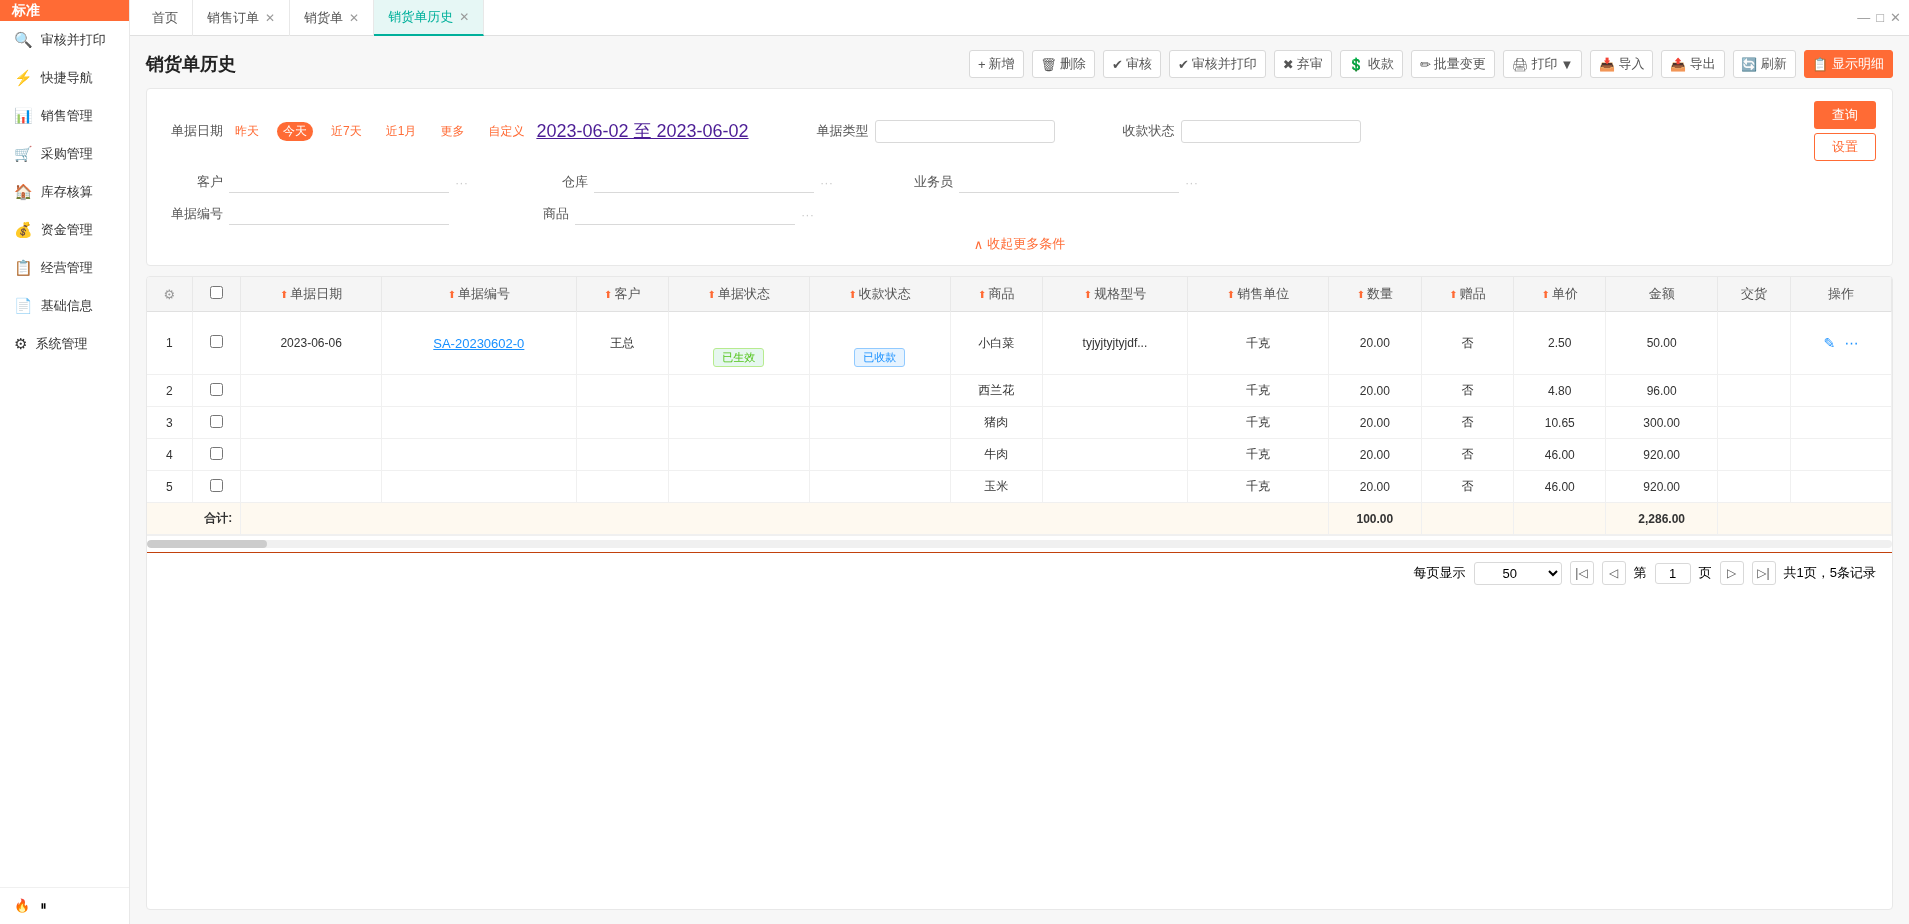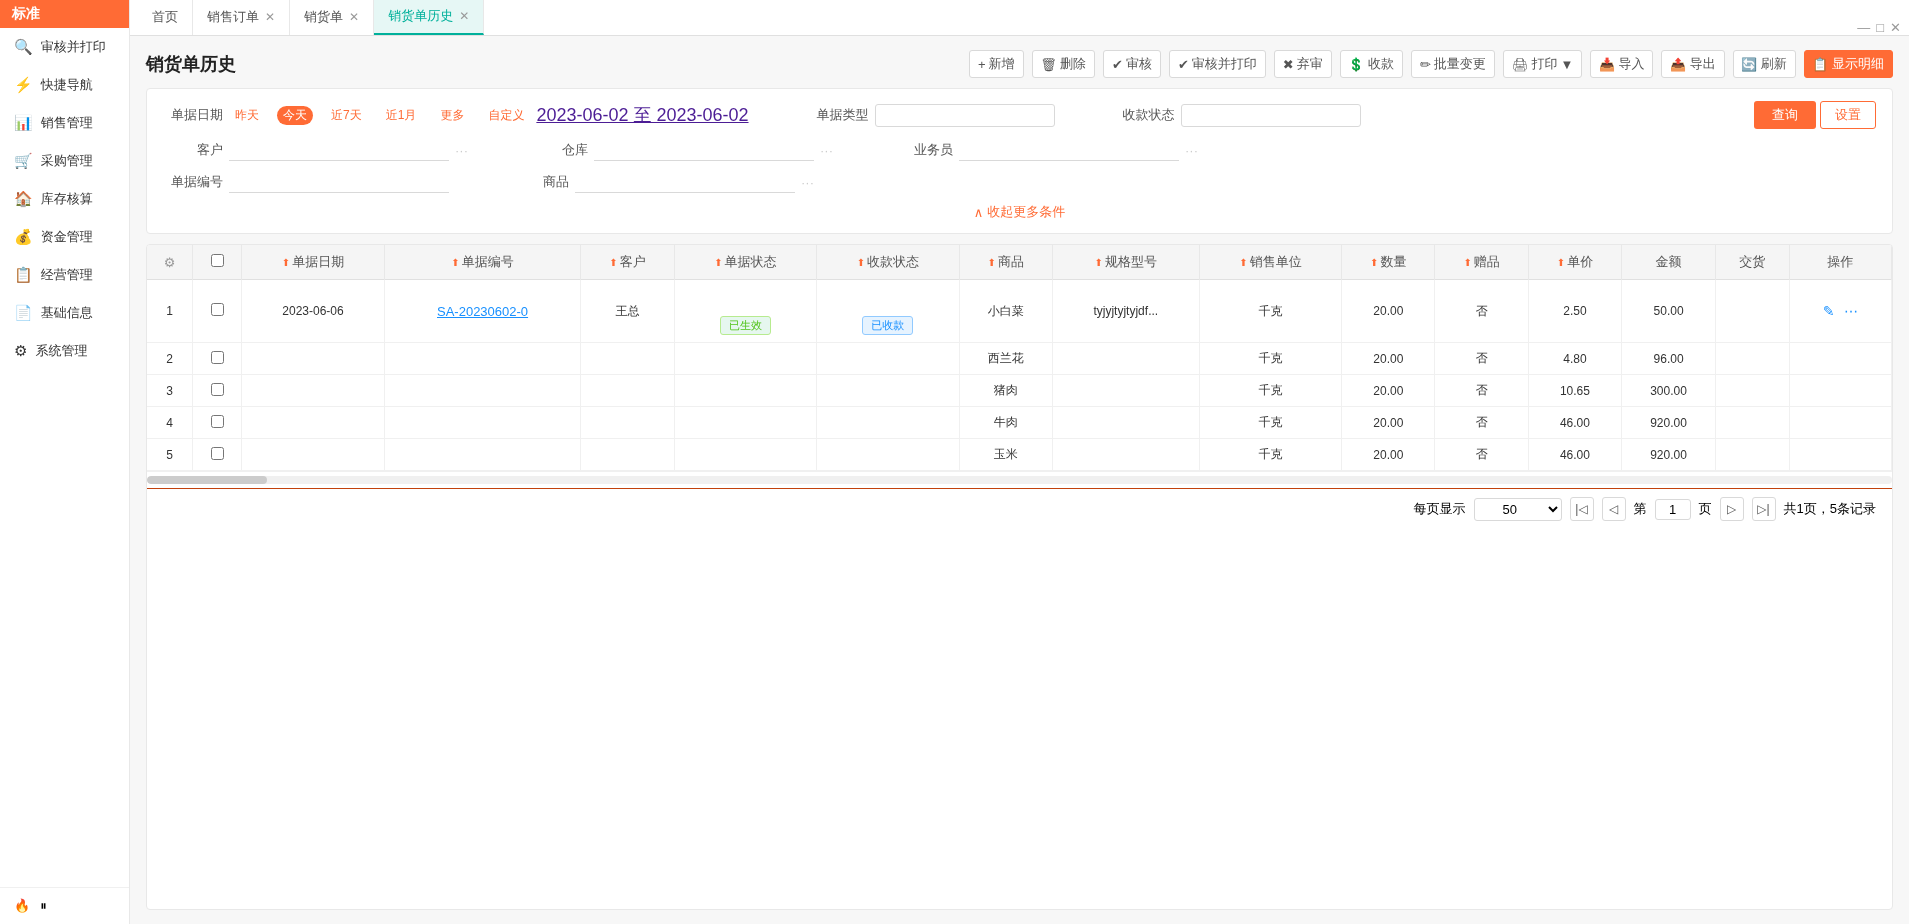--- a/index.html
+++ b/index.html
@@ -13,21 +13,21 @@
       display: flex;
       flex-direction: column;
       height: 100%;
     }
     .sidebar-logo {
       background: #ff6b35;
       color: #fff;
       padding: 8px 12px;
       font-size: 14px;
       font-weight: bold;
-      height: 28px;
+      height: 21px;
       display: flex;
       align-items: center;
     }
     .sidebar-item {
       display: flex;
       align-items: center;
       padding: 10px 14px;
       cursor: pointer;
       color: #333;
       gap: 8px;
@@ -46,21 +46,21 @@
     .main {
       flex: 1;
       display: flex;
       flex-direction: column;
       overflow: hidden;
     }
 
     
     .tab-bar {
       display: flex;
-      align-items: flex-end;
+      align-items: center;
       background: #fff;
       border-bottom: 1px solid #e0e0e0;
       height: 36px;
       padding: 0 8px;
     }
     .tab {
       padding: 0 14px;
       height: 36px;
       display: flex;
       align-items: center;
@@ -477,21 +477,21 @@
 
         <div class="filter-item" style="margin-left: 40px;">
           <span class="filter-label">收款状态</span>
           <div style="position:relative; display:inline-block;">
             <select class="filter-select">
               <option value=""></option>
             </select>
           </div>
         </div>
 
-        <div style="margin-left: auto; display:flex; flex-direction:row; gap:4px;">
+        <div style="margin-left: auto; display:flex; flex-direction:column; gap:4px;">
           <button class="query-btn">查询</button>
           <button class="set-btn">设置</button>
         </div>
       </div>
 
       <div class="filter-row">
         <div class="filter-item">
           <span class="filter-label">客户</span>
           <input class="filter-input" type="text" style="width: 220px;">
           <span class="filter-dotdot">···</span>
@@ -644,20 +644,29 @@
             <td></td>
             <td>千克</td>
             <td>20.00</td>
             <td>否</td>
             <td>46.00</td>
             <td>920.00</td>
             <td></td>
             <td></td>
           </tr>
 
+          <tr class="summary-row">
+            <td colspan="2" style="text-align:right; padding-right:8px;">合计:</td>
+            <td colspan="8"></td>
+            <td>100.00</td>
+            <td></td>
+            <td></td>
+            <td>2,286.00</td>
+            <td colspan="2"></td>
+          </tr>
         </tbody>
       </table>
 
       <div style="padding: 4px 0; background: #fff; border-top: 1px solid #f0f0f0;">
         <div class="scrollbar-area">
           <div class="scrollbar-thumb"></div>
         </div>
       </div>
 
       <div class="pagination">

